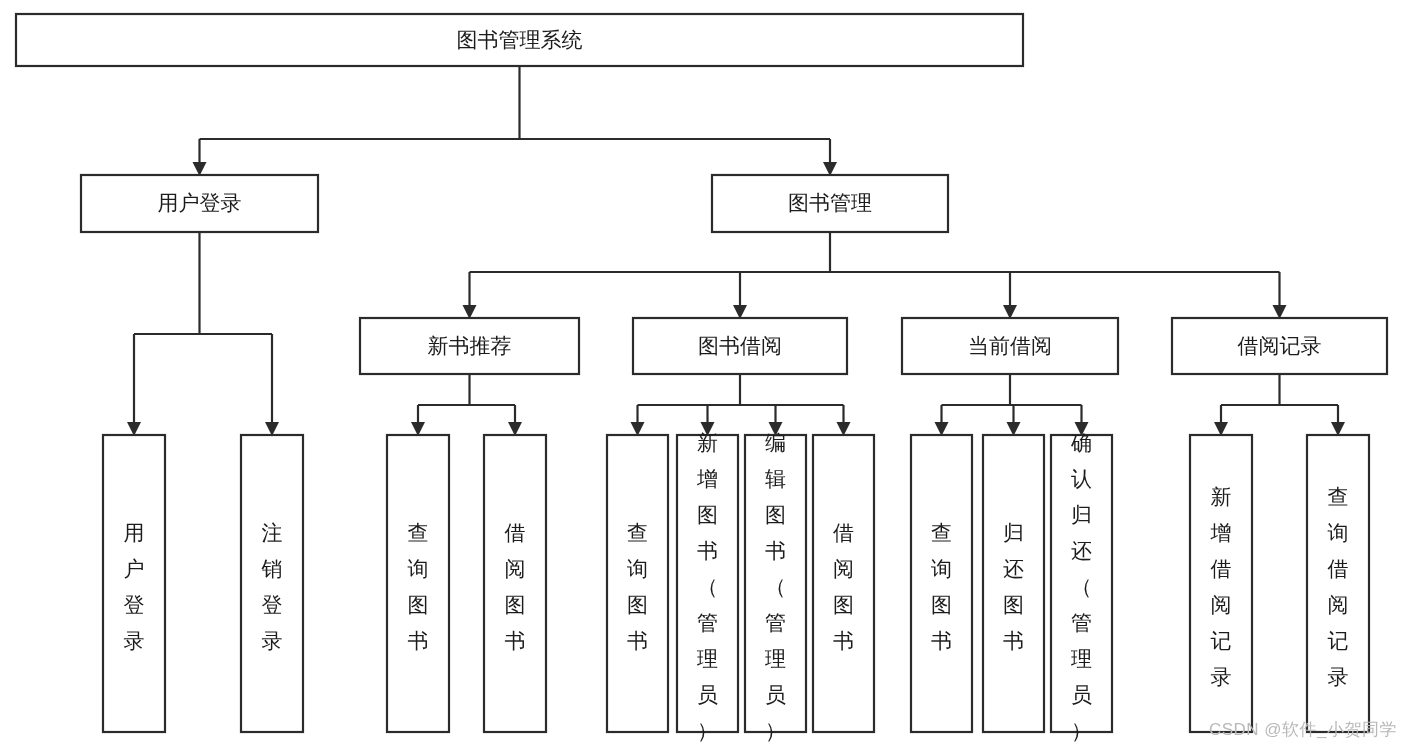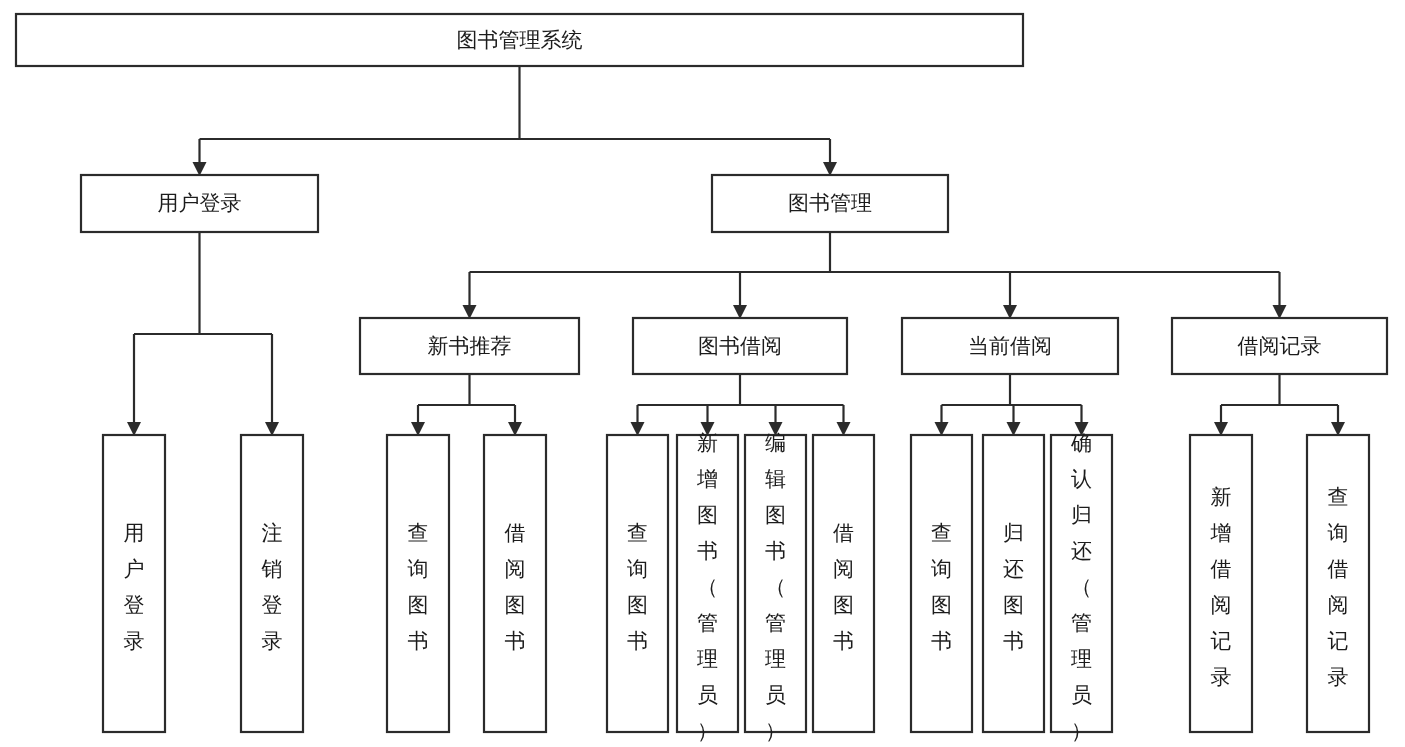--- a/index.html
+++ b/index.html
@@ -224,14 +224,15 @@
           <rect x="1190" y="435" width="62" height="297" class="node-box"></rect>
           <text x="1221" y="503.58" class="node-label-v"><tspan x="1221" dy="0">新</tspan><tspan x="1221" dy="36">增</tspan><tspan x="1221" dy="36">借</tspan><tspan x="1221" dy="36">阅</tspan><tspan x="1221" dy="36">记</tspan><tspan x="1221" dy="36">录</tspan></text>
         </g>
         <g>
           <rect x="1307" y="435" width="62" height="297" class="node-box"></rect>
           <text x="1338" y="503.58" class="node-label-v"><tspan x="1338" dy="0">查</tspan><tspan x="1338" dy="36">询</tspan><tspan x="1338" dy="36">借</tspan><tspan x="1338" dy="36">阅</tspan><tspan x="1338" dy="36">记</tspan><tspan x="1338" dy="36">录</tspan></text>
         </g>
       </g>
   </svg>
 
+  <div class="watermark">CSDN @软件_小贺同学</div>
 
 </div>
 
 </body></html>

